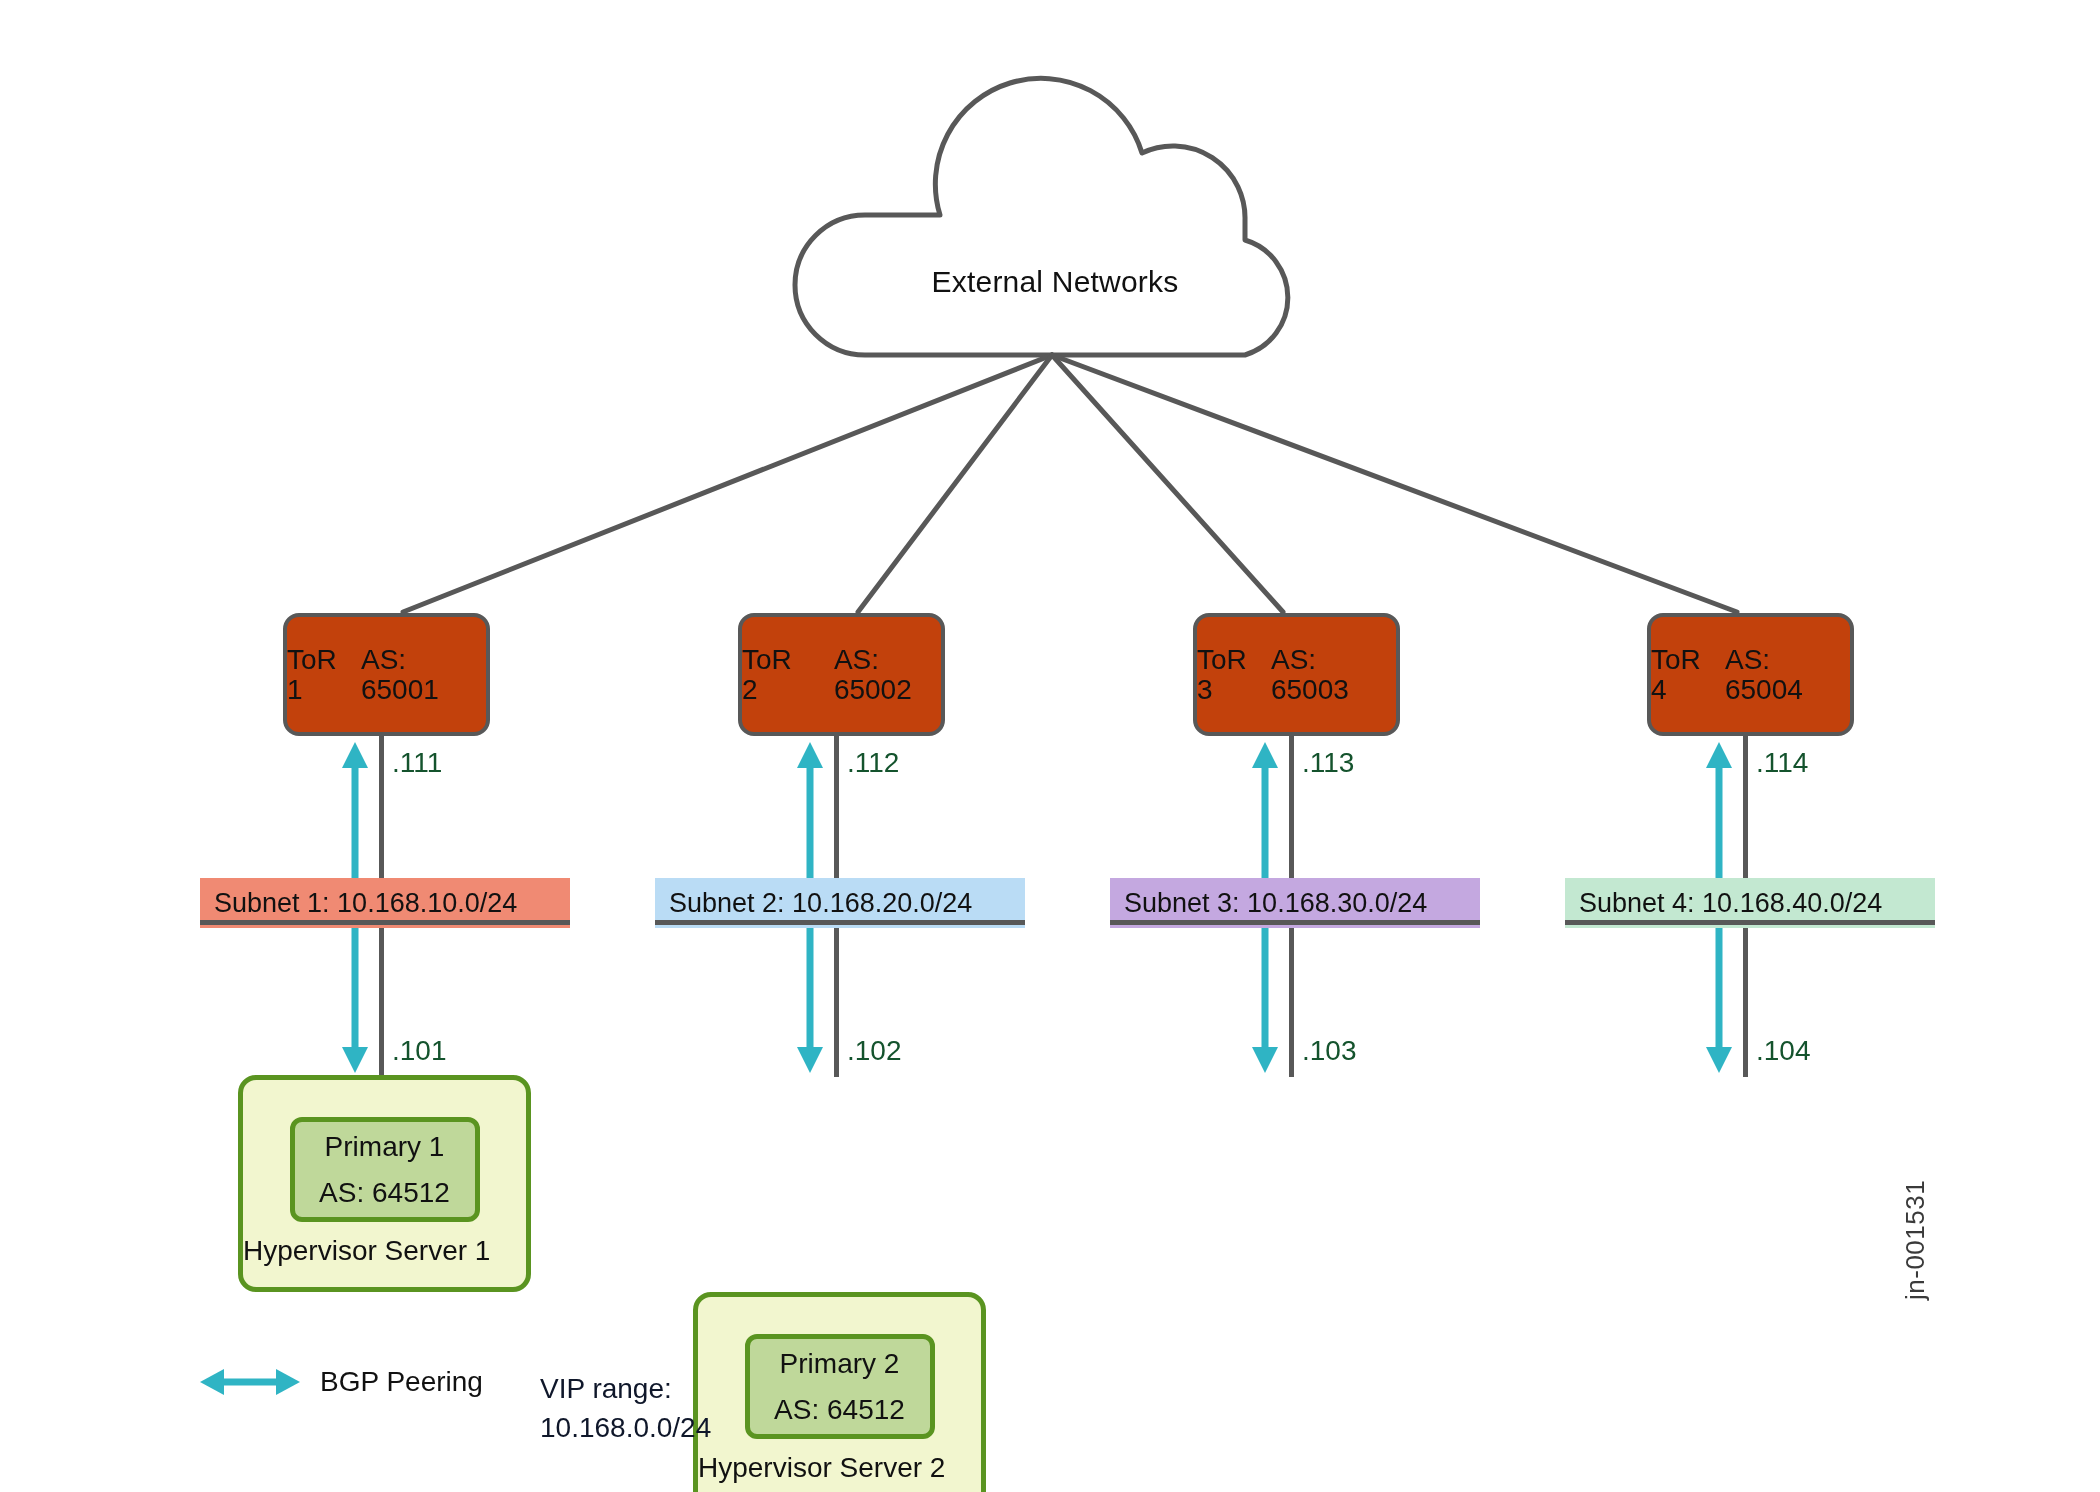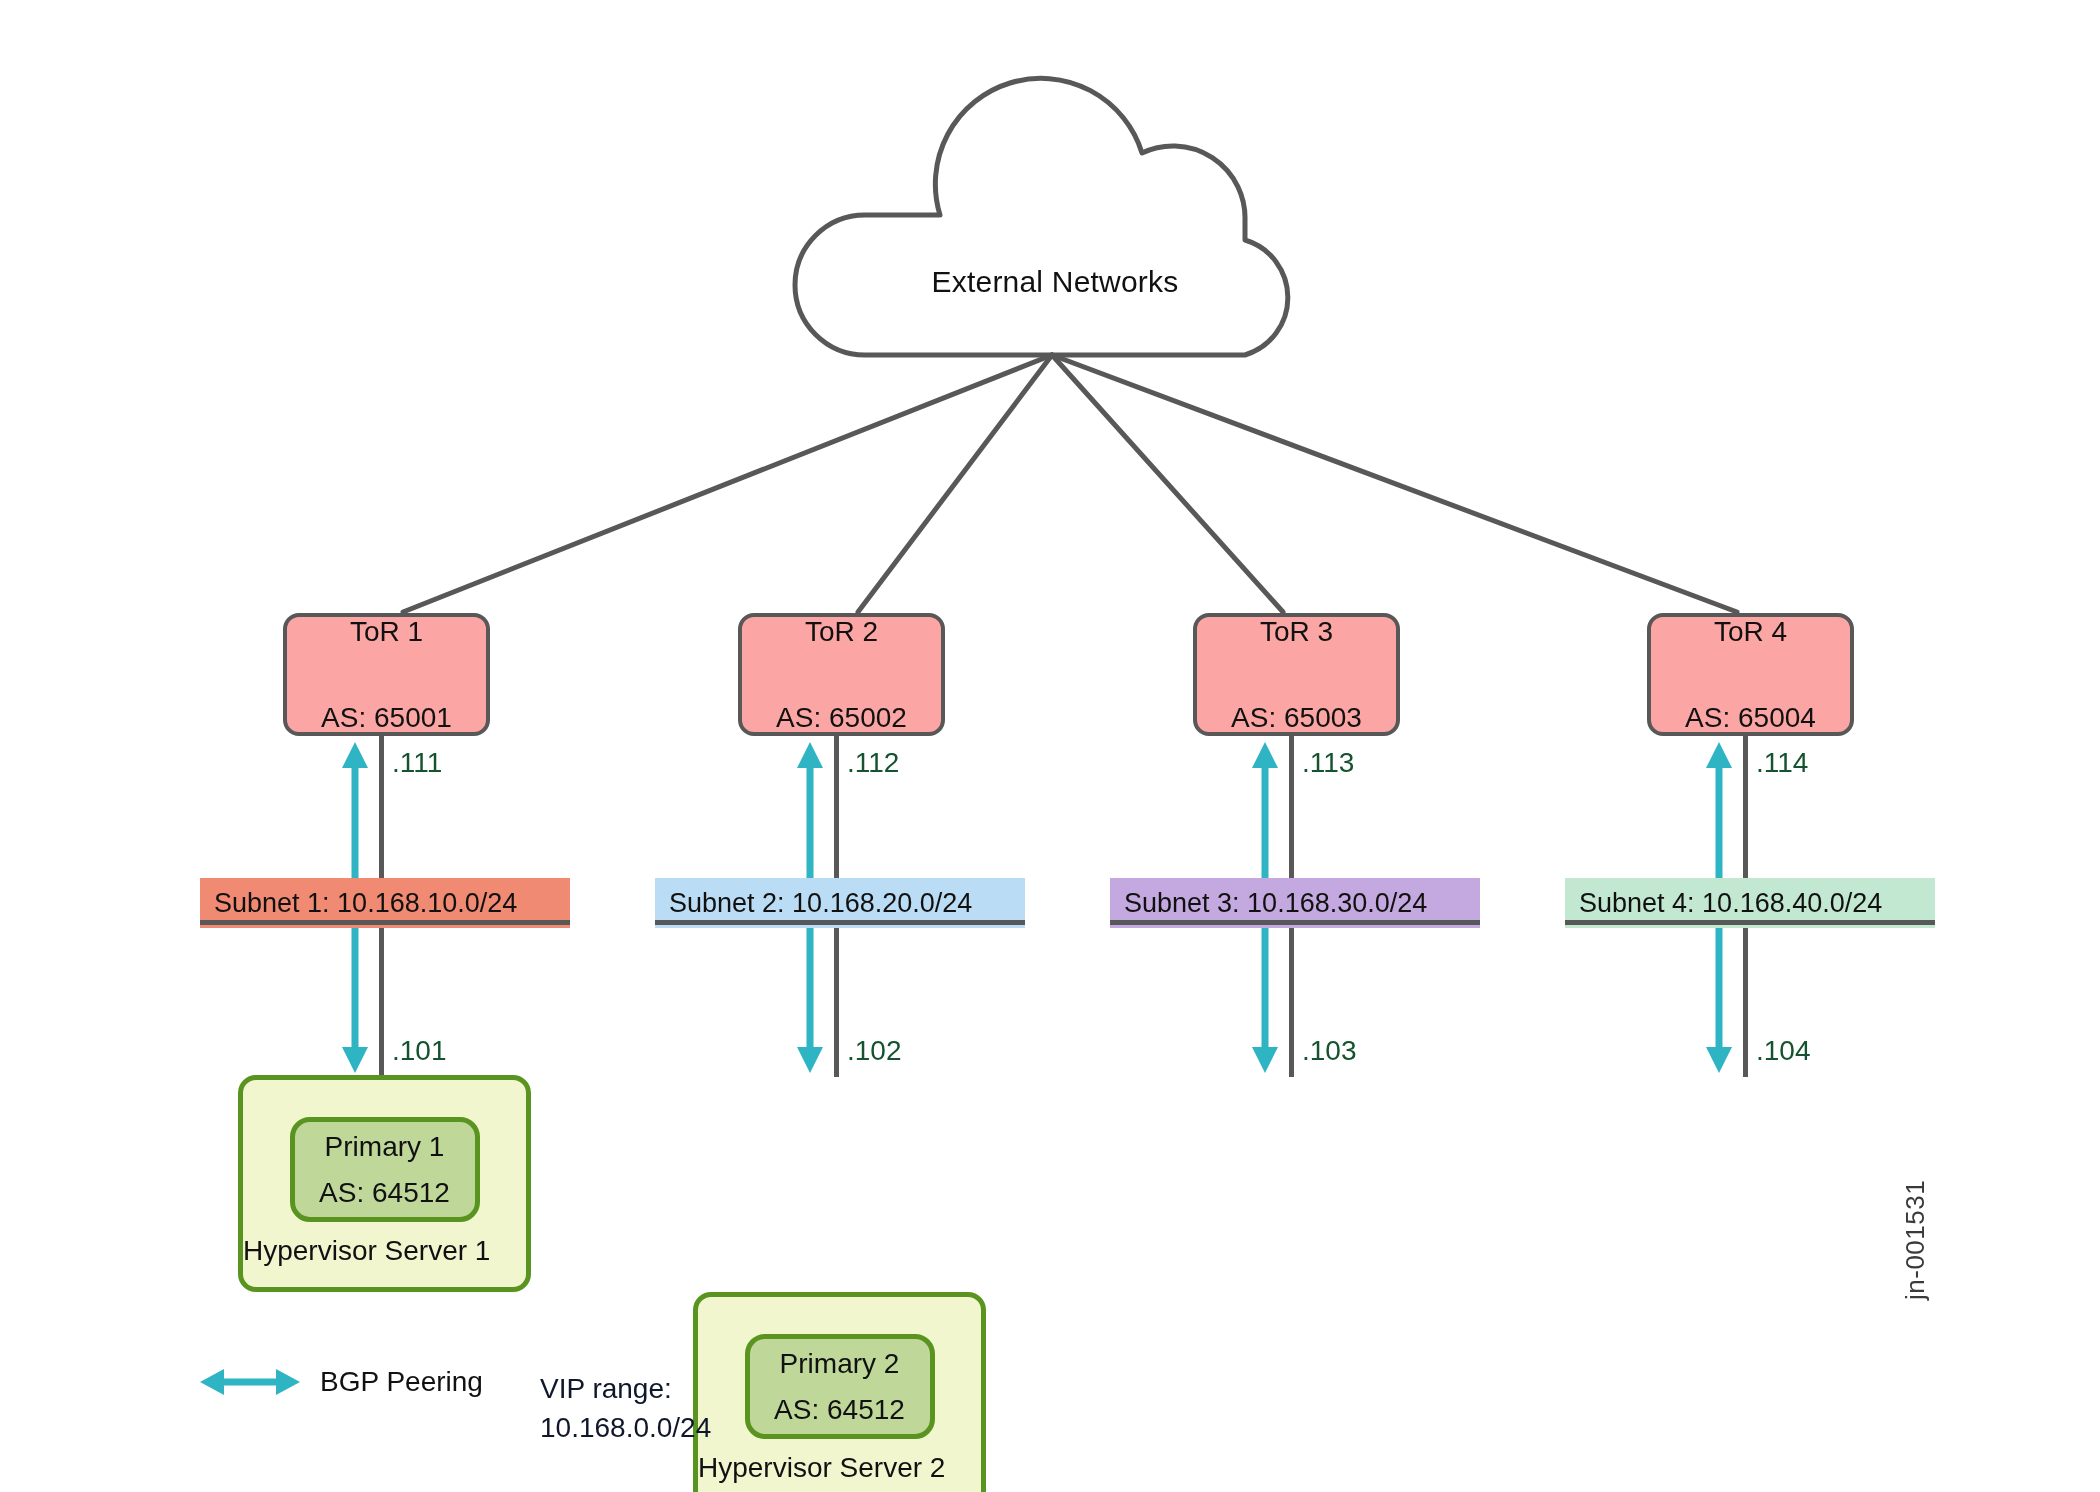--- a/index.html
+++ b/index.html
@@ -24,28 +24,28 @@
     font-size:30px; color:#111111;
     letter-spacing:.2px;
   }
 
   
   #fan{left:0;top:0;width:2100px;height:1492px;pointer-events:none;}
 
   
   .tor-box{
     width:207px;height:123px;
-    background:#fca5a5;
+    background:#c2410c;
     border:4px solid #585858;
     border-radius:16px;
     box-sizing:border-box;
     display:flex;
-    flex-direction:column;
+    flex-direction:row;
     align-items:center;
-    justify-content:space-between;
+    justify-content:flex-start;
     gap:4px;
   }
   .tor-line1{font-size:28px;color:#111;line-height:1.05;}
   .tor-line2{font-size:28px;color:#111;line-height:1.05;}
 
   
   .vlink{
     width:5px;
     background:#585858;
   }
@@ -83,21 +83,21 @@
     position:relative;
   }
   .vm-box{
     position:absolute;
     left:50%;
     transform:translateX(-50%);
     top:37px;
     width:190px;height:105px;
     background:#bfd89a;
     border:5px solid #5a9420;
-    border-radius:20px;
+    border-radius:12px;
     box-sizing:border-box;
     display:flex;flex-direction:column;
     align-items:center;justify-content:center;
     gap:16px;
   }
   .vm-line1,.vm-line2{font-size:28px;color:#111;line-height:1.05;}
   .hyp-caption{
     position:absolute;
     left:0;right:0;
     bottom:20px;

